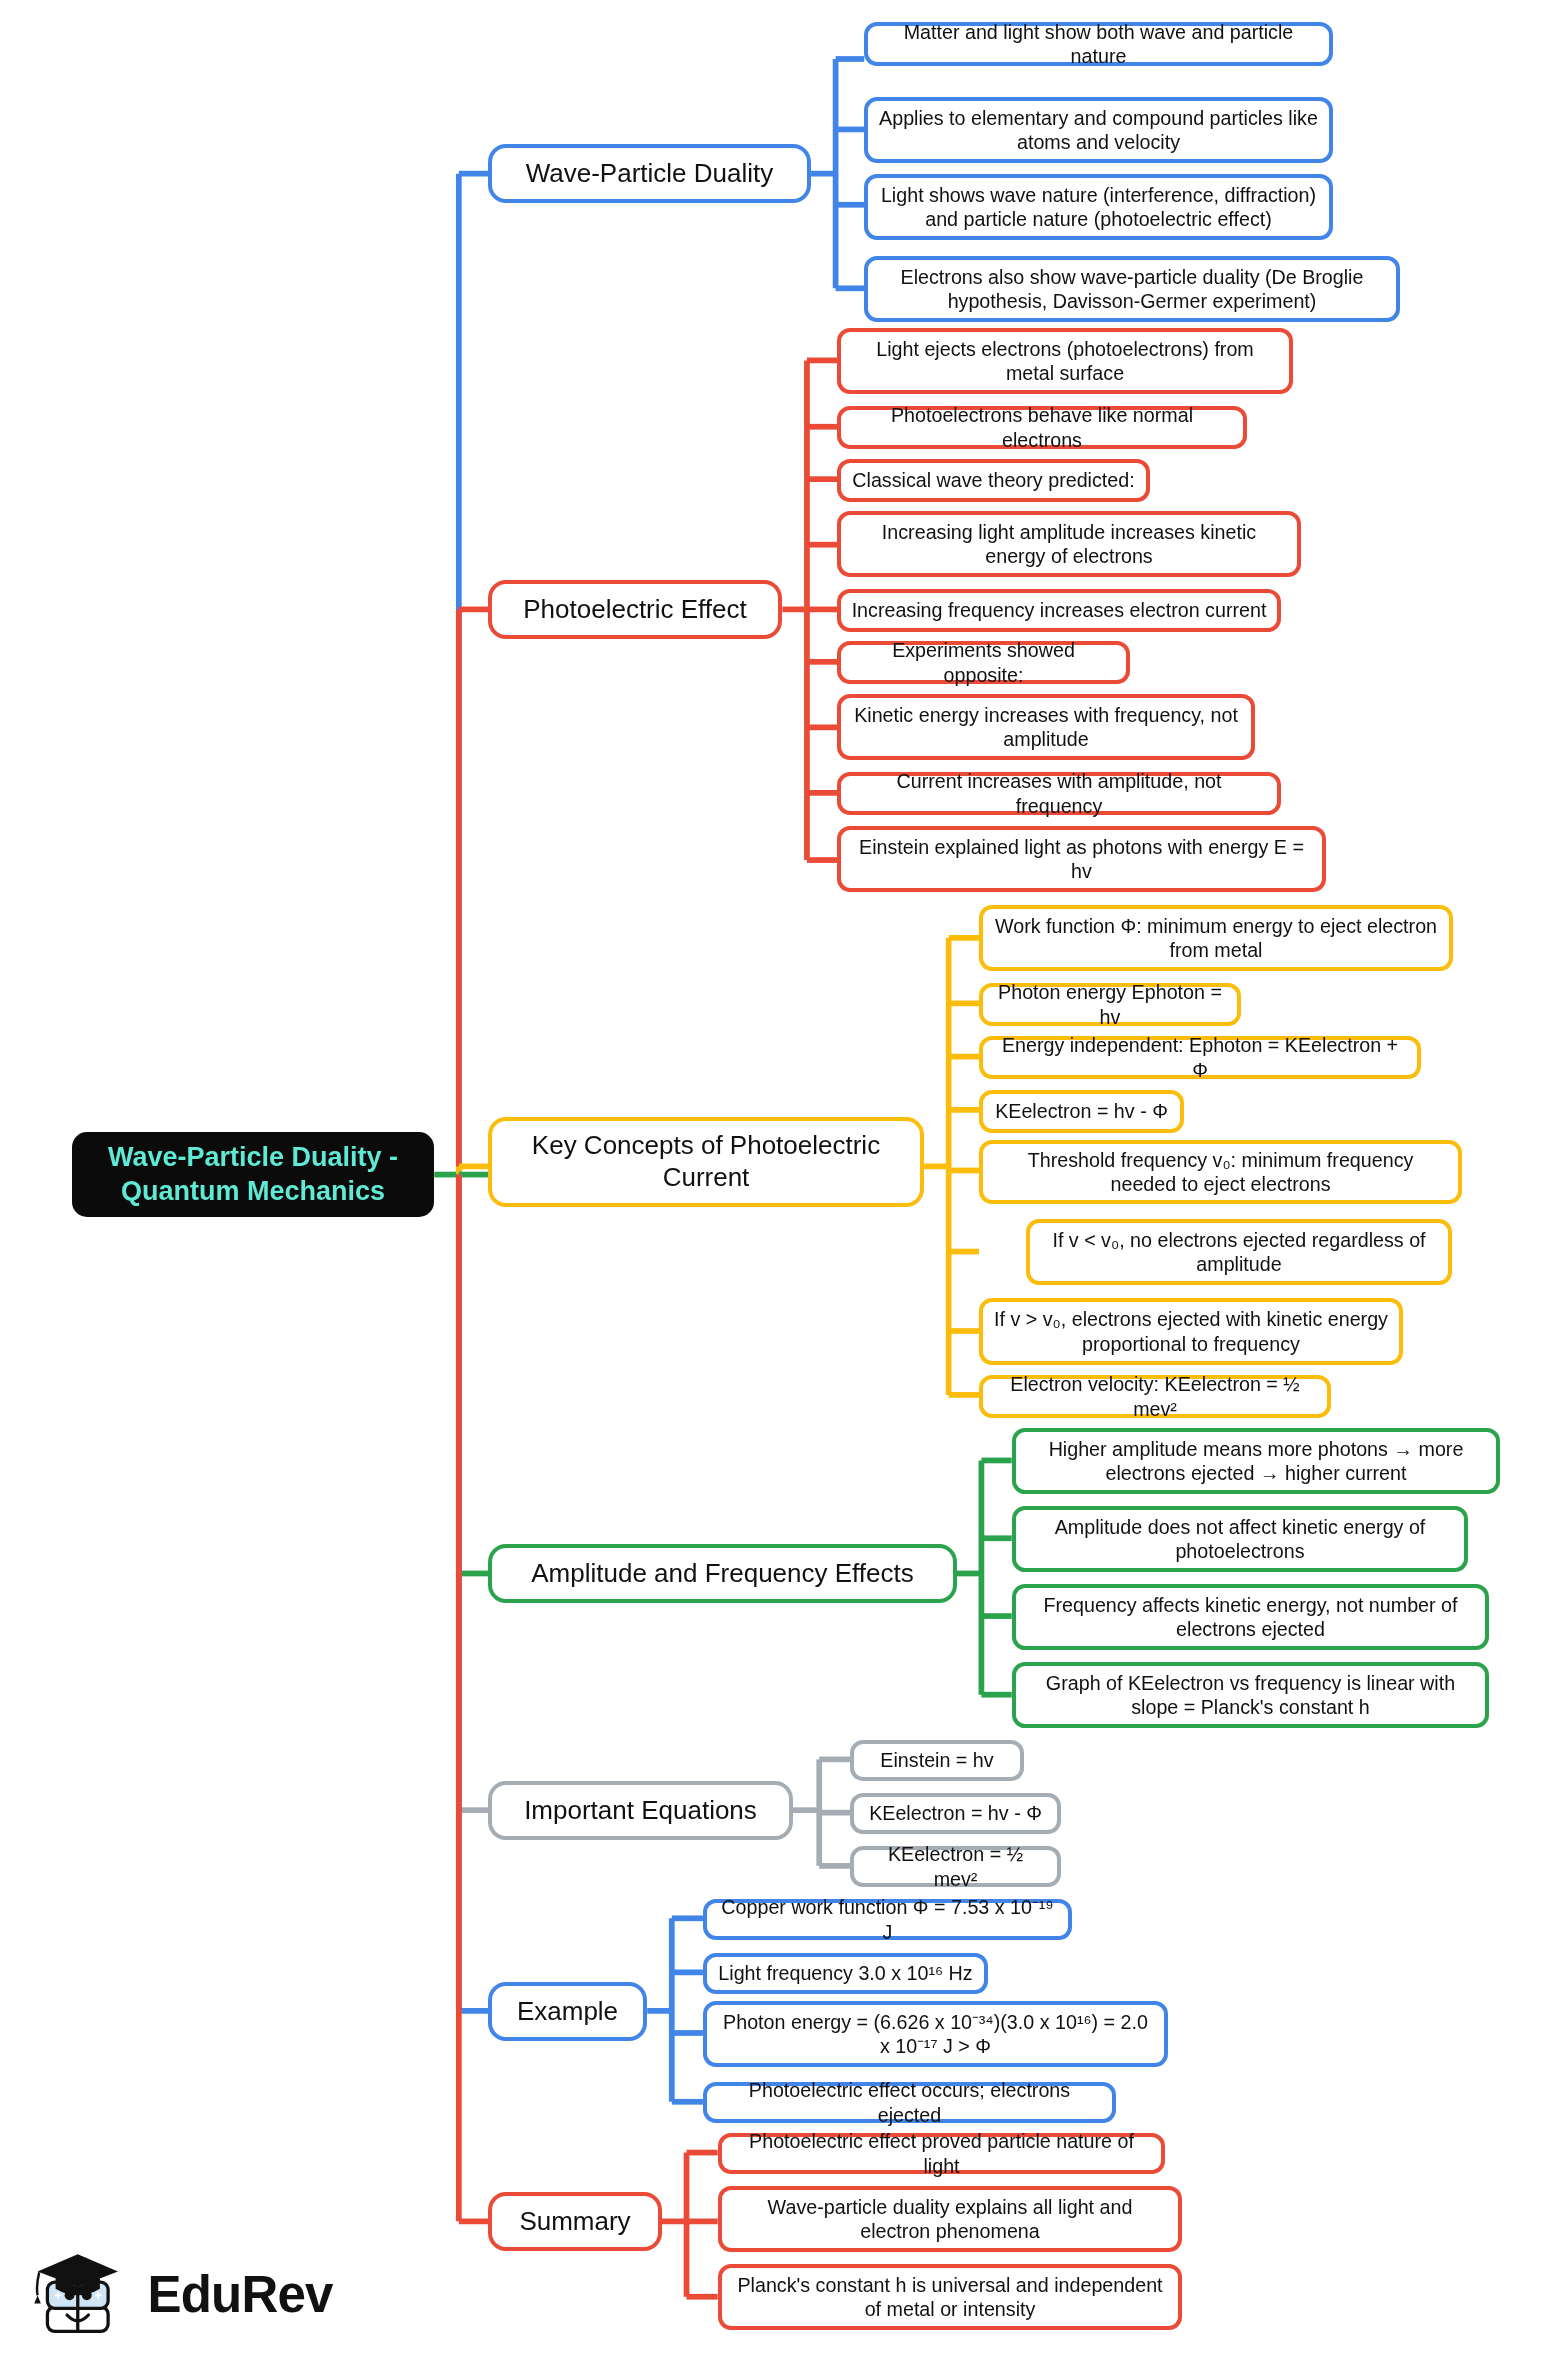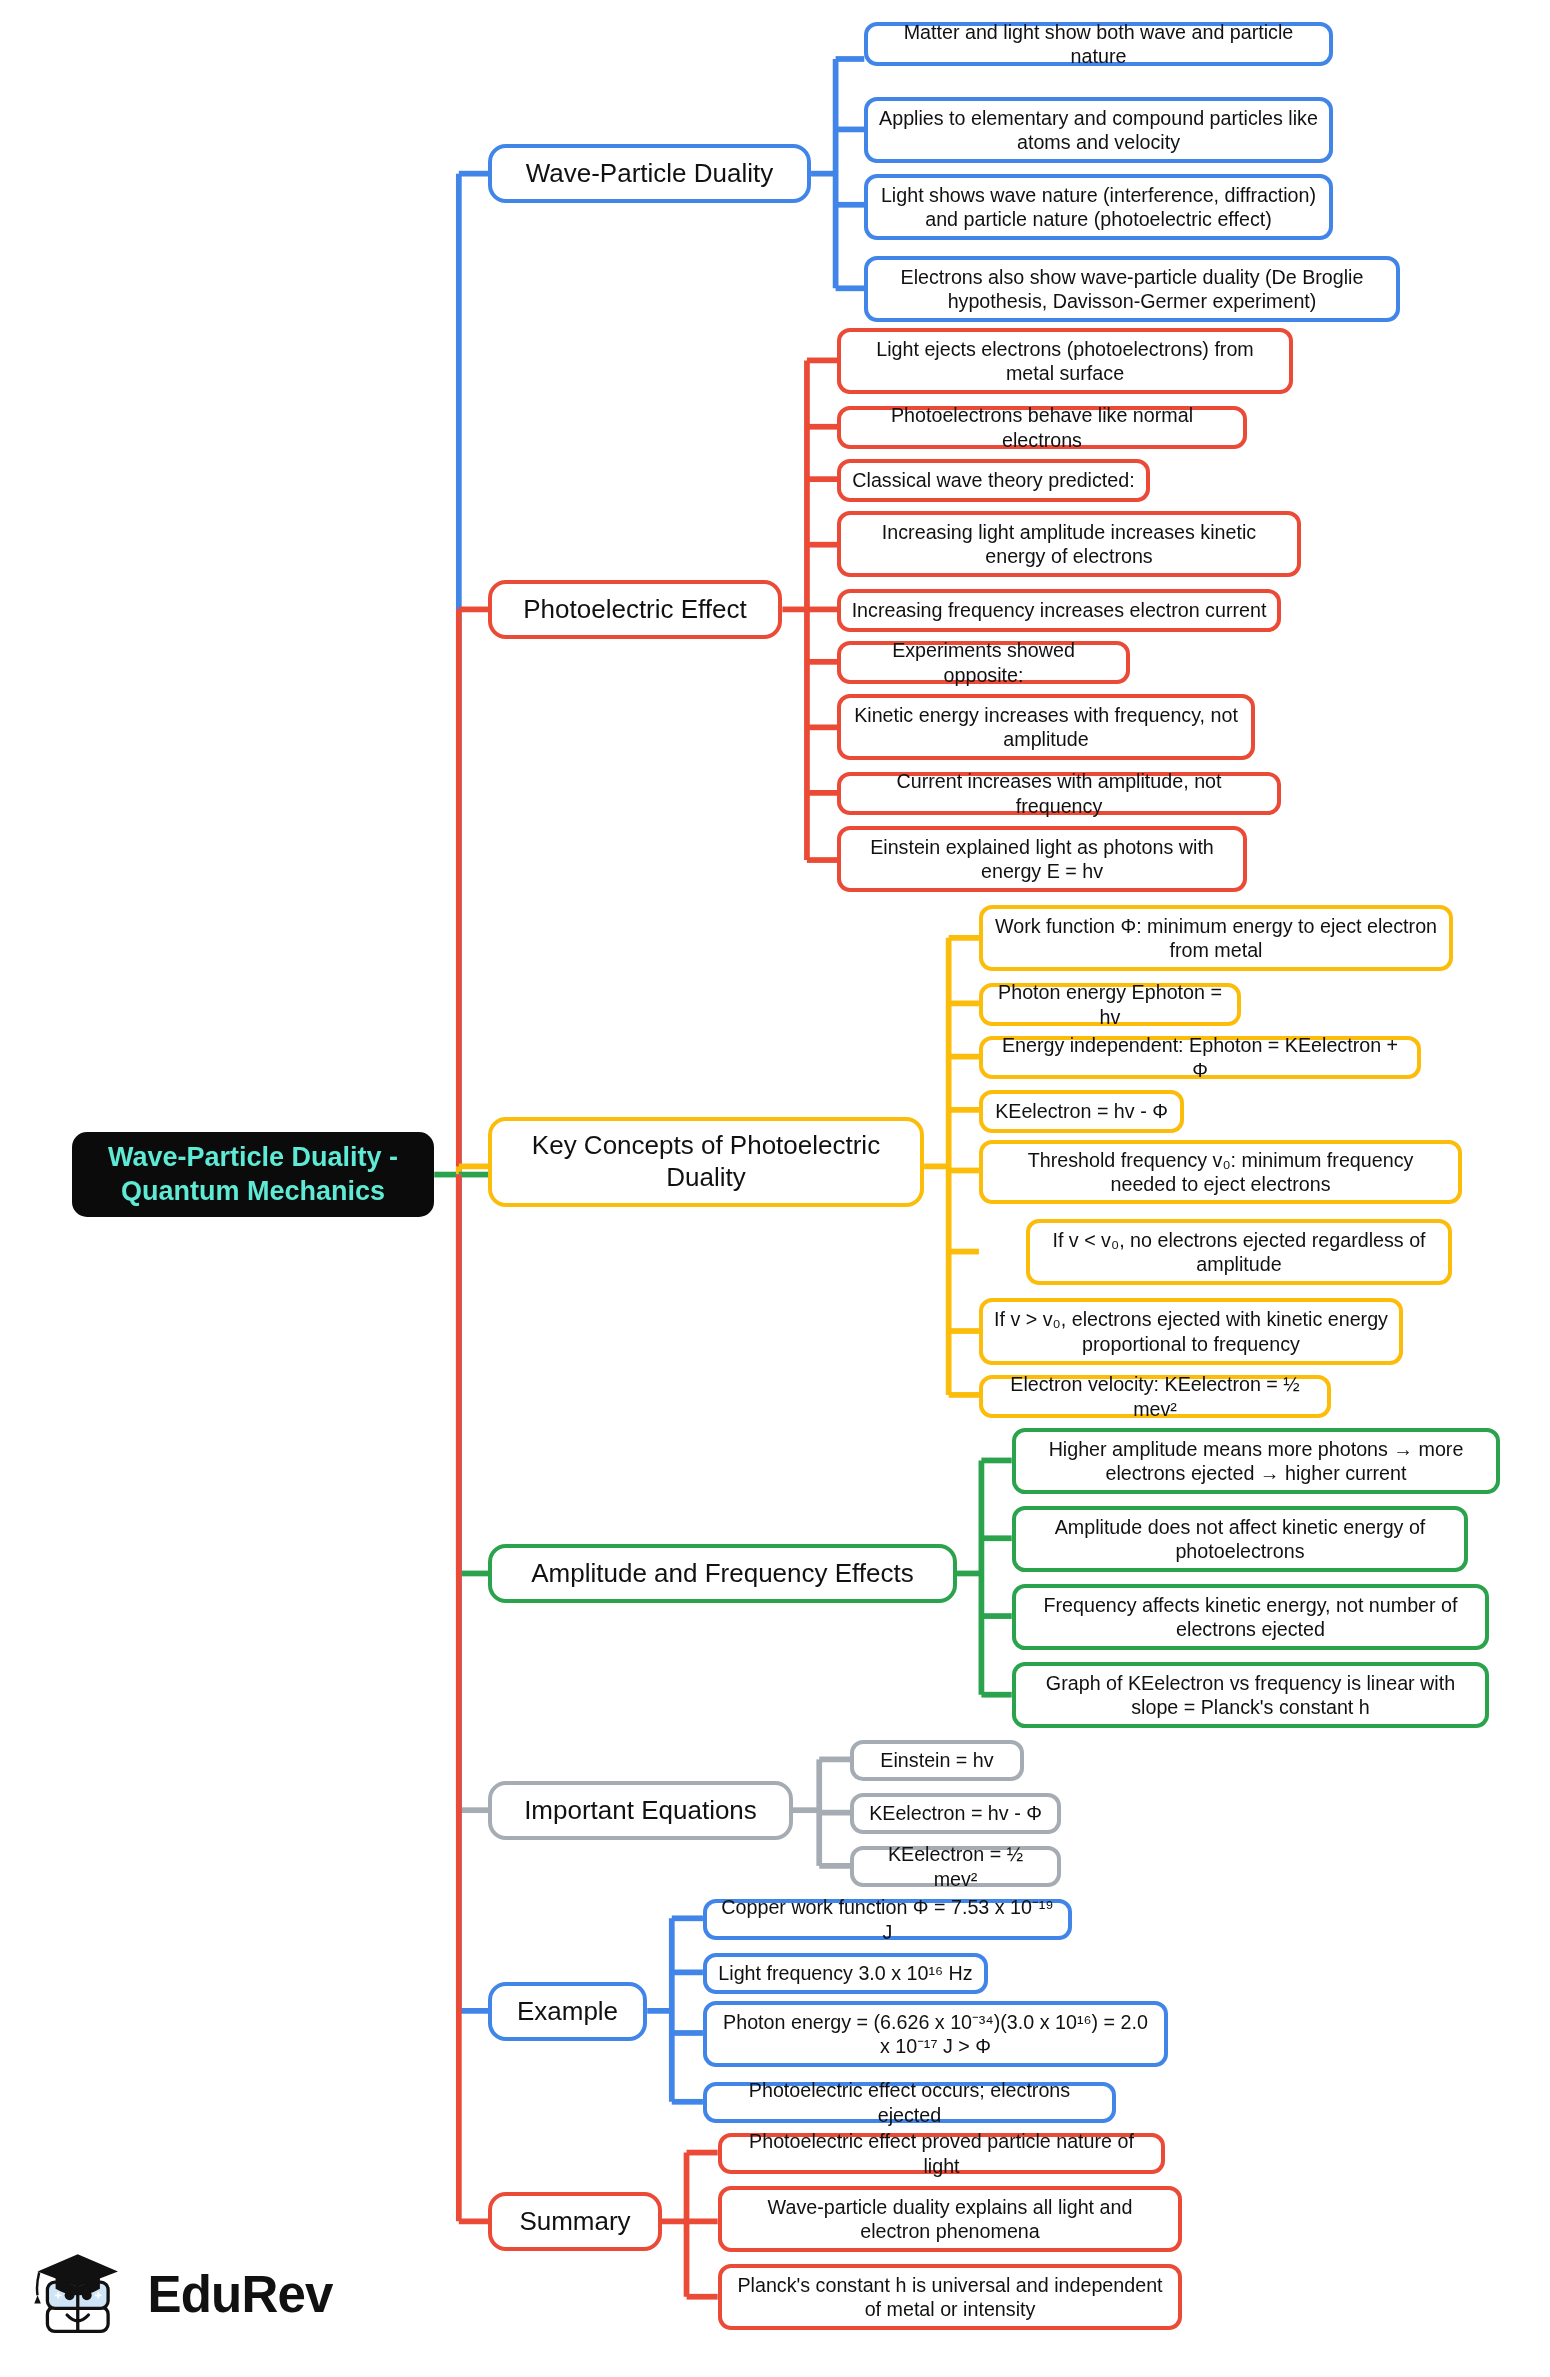--- a/index.html
+++ b/index.html
@@ -200,26 +200,26 @@
   </div>
   <div class="node leaf c-red" style="left:837px; top:641px; width:293px; height:43px;">
     <span>Experiments showed opposite:</span>
   </div>
   <div class="node leaf c-red" style="left:837px; top:694px; width:418px; height:66px;">
     <span>Kinetic energy increases with frequency, not amplitude</span>
   </div>
   <div class="node leaf c-red" style="left:837px; top:772px; width:444px; height:43px;">
     <span>Current increases with amplitude, not frequency</span>
   </div>
-  <div class="node leaf c-red" style="left:837px; top:826px; width:410px; height:66px;justify-content:flex-end;">
+  <div class="node leaf c-red" style="left:837px; top:826px; width:489px; height:66px;justify-content:flex-end;">
     <span>Einstein explained light as photons with energy E = hv</span>
   </div>
 
   <div class="node branch c-yellow" style="left:488px; top:1117px; width:436px; height:90px;">
-    <span>Key Concepts of Photoelectric Duality</span>
+    <span>Key Concepts of Photoelectric Current</span>
   </div>
 
   <div class="node leaf c-yellow" style="left:979px; top:905px; width:474px; height:66px;">
     <span>Work function Φ: minimum energy to eject electron from metal</span>
   </div>
   <div class="node leaf c-yellow" style="left:979px; top:983px; width:262px; height:43px;">
     <span>Photon energy Ephoton = hv</span>
   </div>
   <div class="node leaf c-yellow" style="left:979px; top:1036px; width:442px; height:43px;">
     <span>Energy independent: Ephoton = KEelectron + Φ</span>

